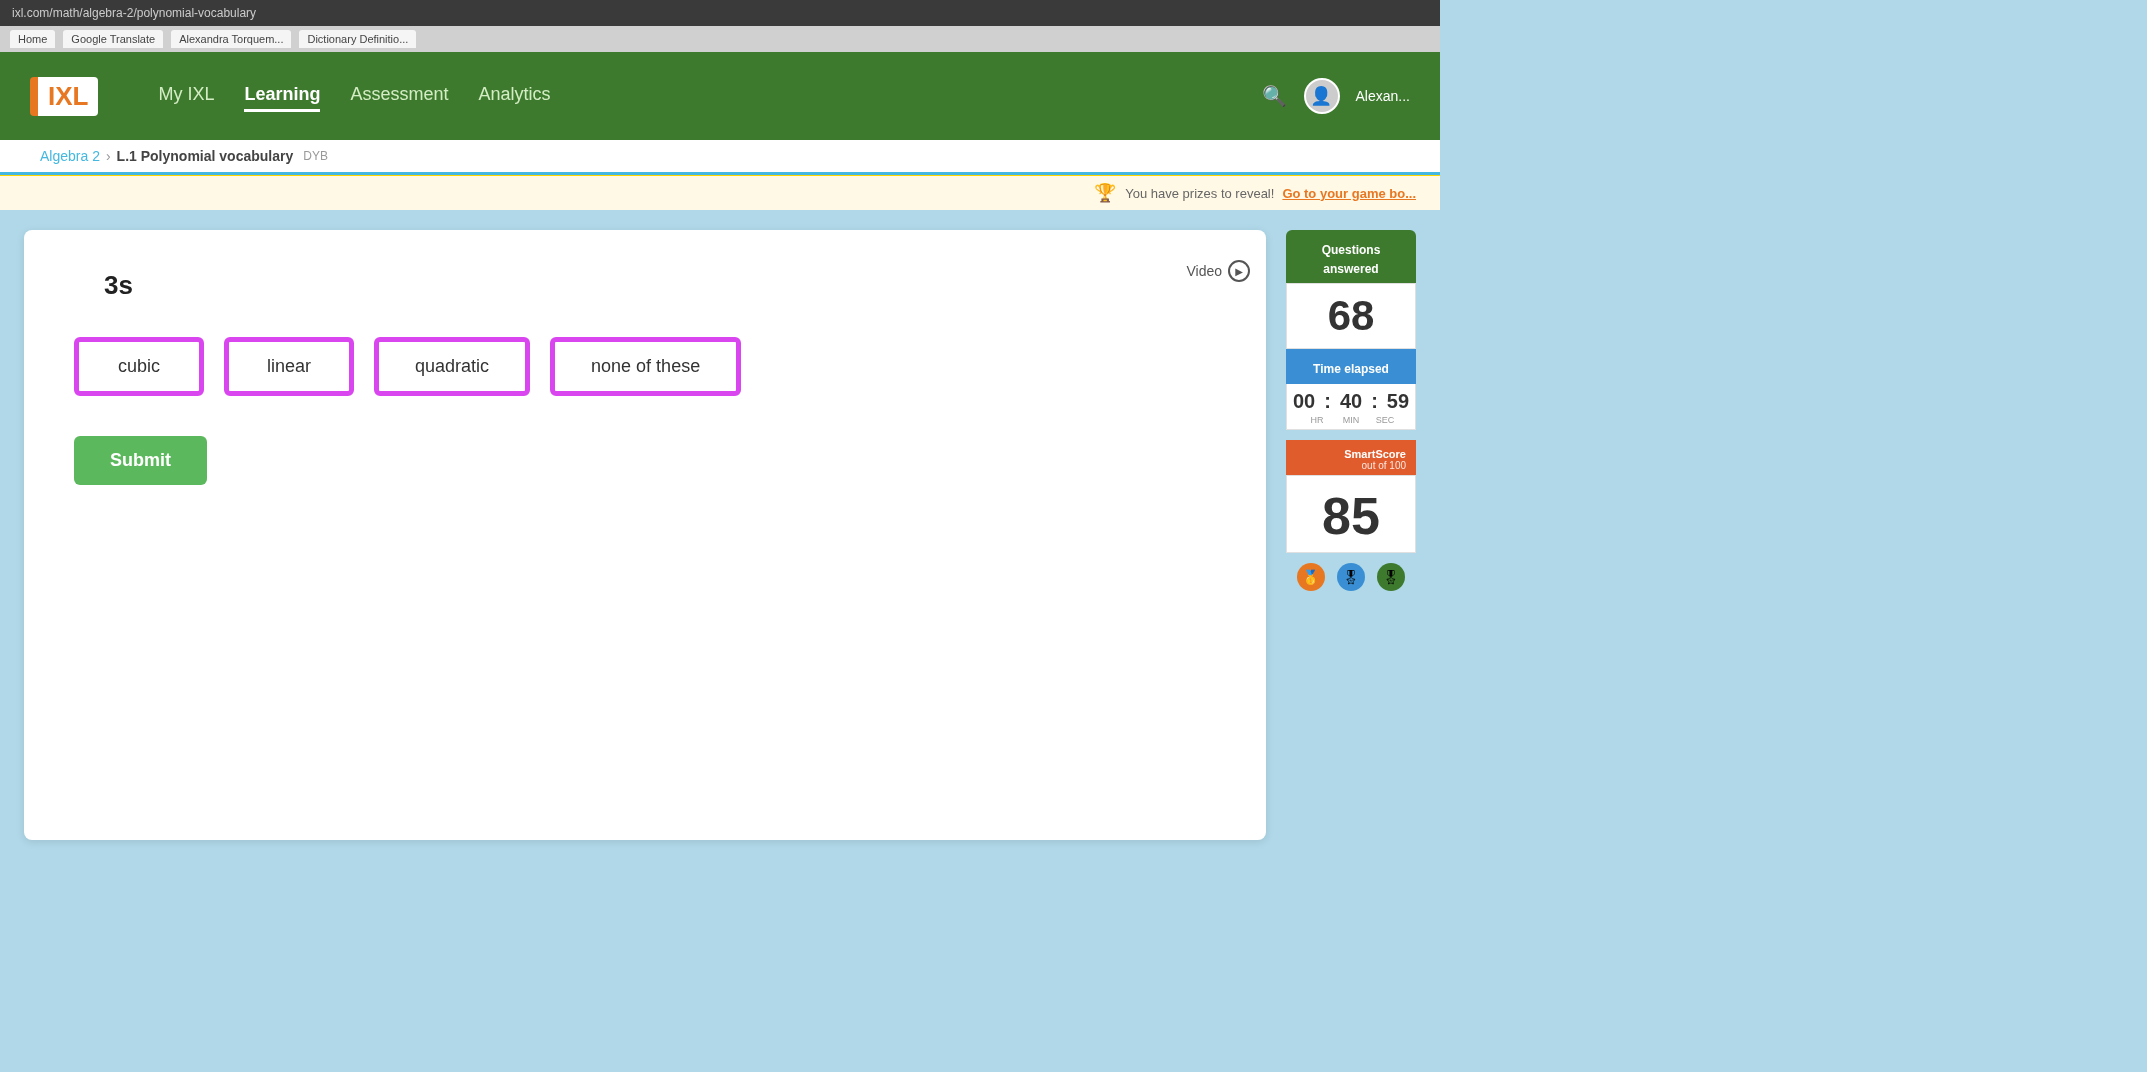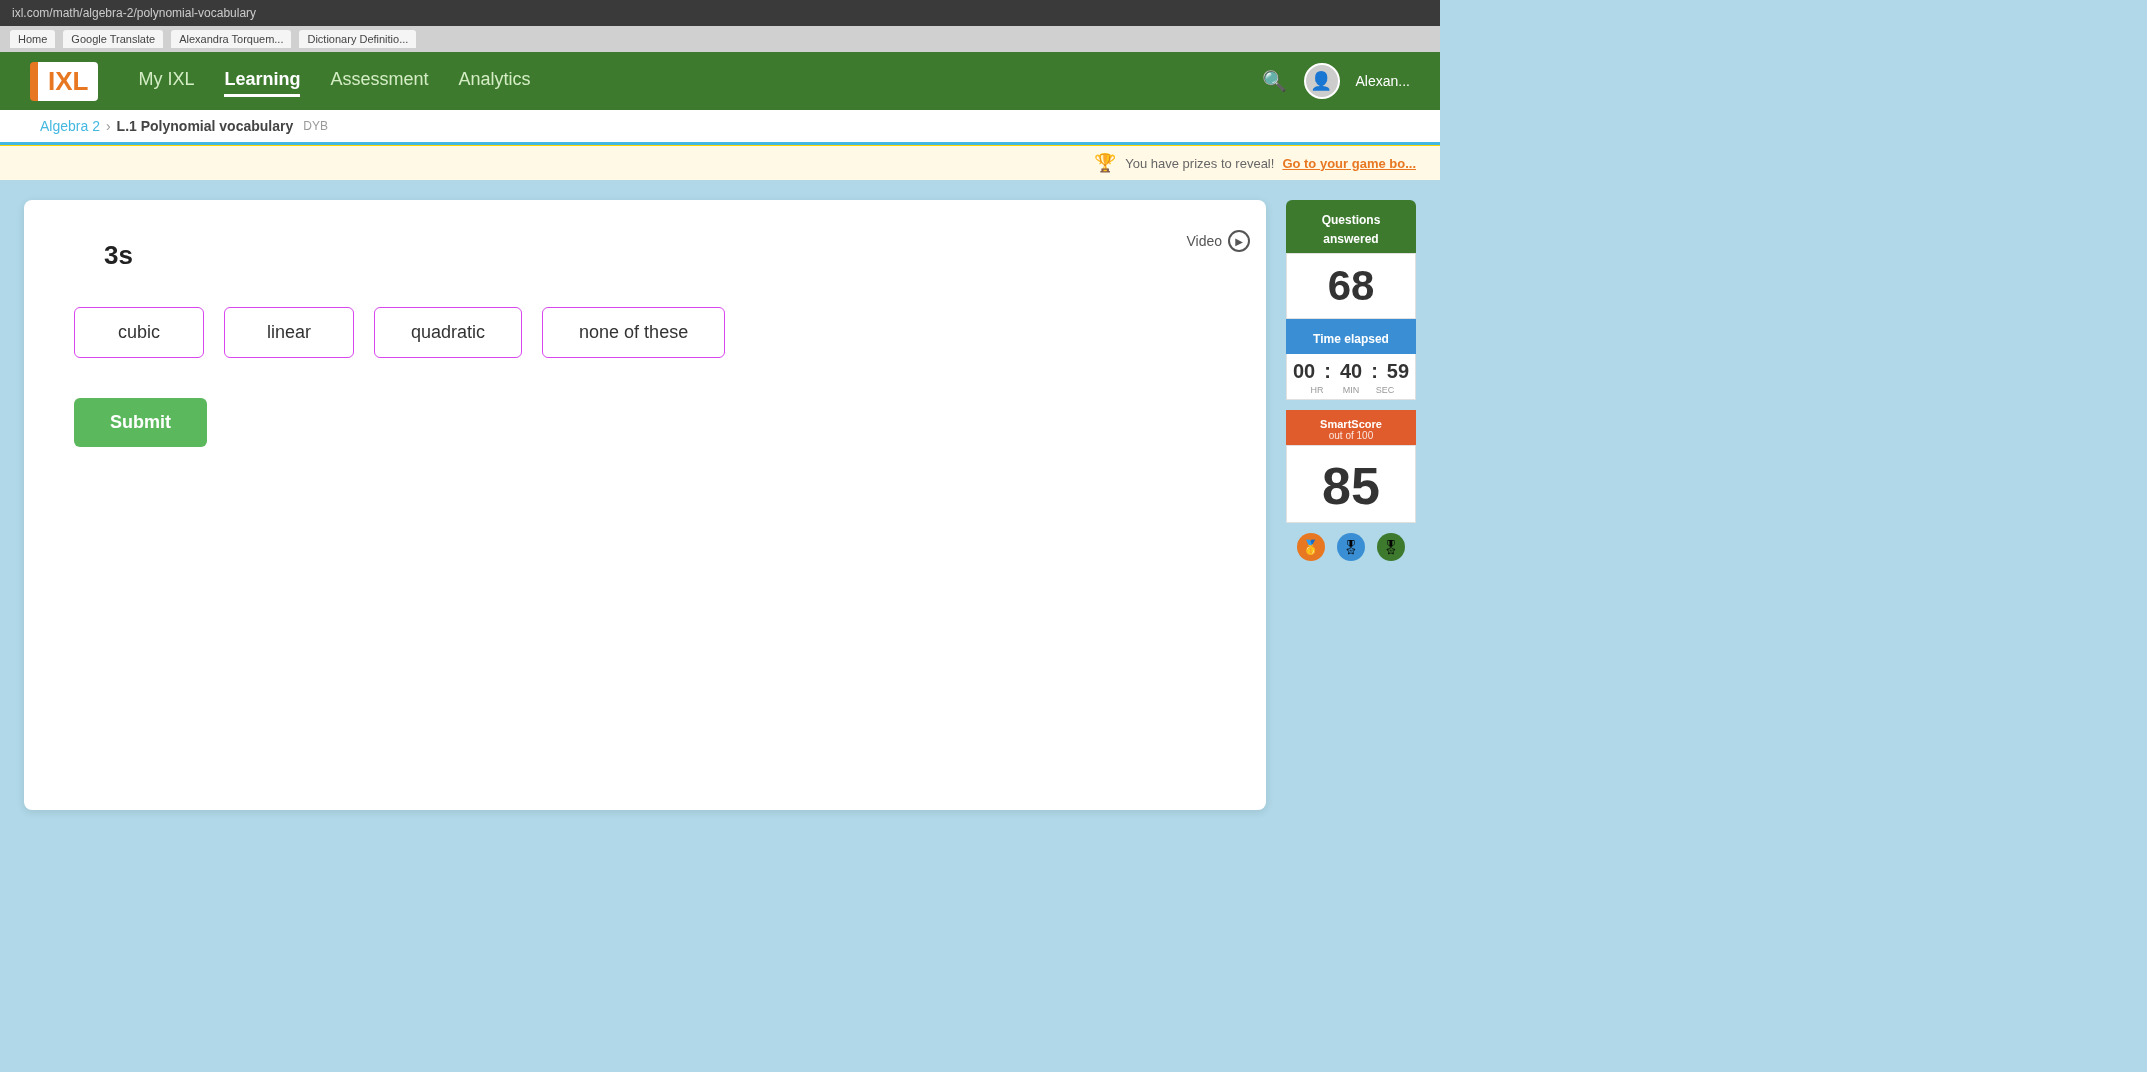--- a/index.html
+++ b/index.html
@@ -30,22 +30,22 @@
       border-radius: 3px 3px 0 0;
       font-size: 11px;
     }
 
     
     .ixl-header {
       background: #3d7a2e;
       display: flex;
       align-items: center;
       padding: 0 30px;
-      height: 58px;
-      gap: 20px;
+      height: 88px;
+      gap: 40px;
     }
     .ixl-logo {
       background: white;
       color: #e87722;
       font-weight: 900;
       font-size: 26px;
       padding: 4px 10px;
       border-radius: 4px;
       border-left: 8px solid #e87722;
     }
@@ -172,21 +172,21 @@
       margin-bottom: 36px;
       margin-left: 30px;
     }
     .answer-choices {
       display: flex;
       gap: 20px;
       margin-bottom: 40px;
       flex-wrap: wrap;
     }
     .answer-btn {
-      border: 1px solid #d946ef;
+      border: 5px solid #d946ef;
       border-radius: 6px;
       padding: 14px 36px;
       font-size: 18px;
       color: #333;
       background: white;
       cursor: pointer;
       min-width: 130px;
       text-align: center;
     }
     .submit-btn {
@@ -259,21 +259,21 @@
       font-size: 9px;
       color: #999;
       margin-top: 2px;
     }
     .timer-label-item { width: 26px; text-align: center; }
     .smart-score-box {
       background: #e05c2d;
       color: white;
       border-radius: 0;
       padding: 8px 10px 4px;
-      text-align: center;
+      text-align: right;
       margin-top: 10px;
     }
     .smart-score-label { font-size: 11px; font-weight: bold; }
     .smart-score-sub { font-size: 10px; opacity: 0.85; }
     .smart-score-number {
       font-size: 52px;
       font-weight: bold;
       color: #333;
       text-align: center;
       background: white;

